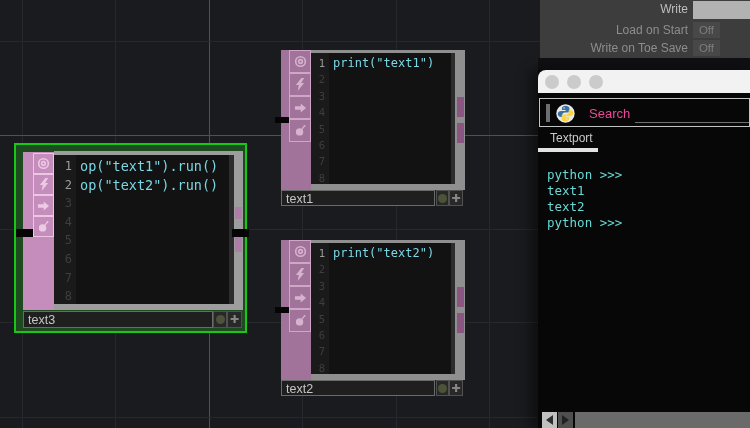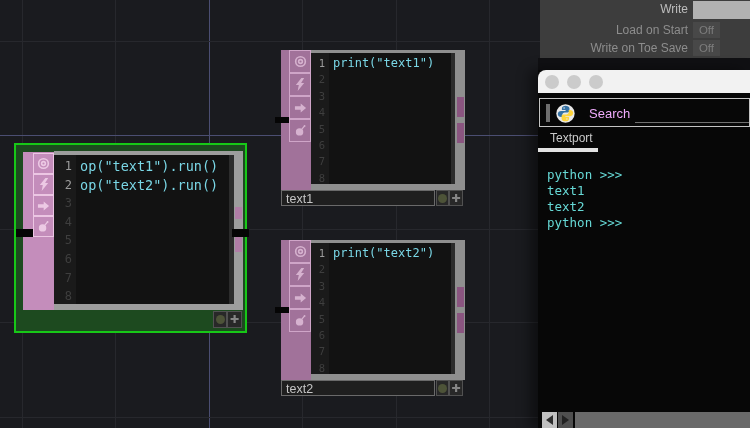--- a/index.html
+++ b/index.html
@@ -63,21 +63,21 @@
   
   .textport { position:absolute; left:538px; top:70px; width:212px; height:358px;
               background:#070707; box-shadow:-8px 0 12px rgba(0,0,0,0.45); }
   .titlebar { position:absolute; left:0; top:0; width:212px; height:23px; background:#f2f2f2;
               border-radius:8px 0 0 0; display:flex; align-items:center; padding-left:7px; gap:8px; }
   .winbtn { width:14px; height:14px; border-radius:50%; background:#cbcbcb; }
   .searchbar { position:absolute; left:1px; top:28px; width:211px; height:29px;
                border:1px solid #c3c3c3; background:#070707; }
   .grip { position:absolute; left:6px; top:5px; width:4px; height:18px; background:#6e6e6e; }
   .pylogo { position:absolute; left:15px; top:4px; }
-  .searchlabel { position:absolute; left:49px; top:7px; font-size:13px; color:#f0abfc; }
+  .searchlabel { position:absolute; left:49px; top:7px; font-size:13px; color:#ec4899; }
   .searchline { position:absolute; left:95px; top:23px; right:0; height:1px; background:#707070; }
   .tablabel { position:absolute; left:12px; top:61px; font-size:12px; color:#c9c9c9; }
   .tabline { position:absolute; left:0; top:78px; width:60px; height:4px; background:#e2e2e2; }
   .console { position:absolute; left:9px; top:97px; right:2px; bottom:20px; overflow:hidden; }
   .console-line { display:block; font-size:12.5px; line-height:16px; white-space:pre; }
   .hscroll { position:absolute; left:4px; right:0; bottom:0; height:16px; background:#070707; display:flex; }
   .sbtn { width:15px; height:16px; display:flex; align-items:center; justify-content:center; margin-right:1px; }
   .sbtn.left { background:#c0c0c0; }
   .sbtn.right { background:#4f4f4f; }
   .tri { width:0; height:0; border-top:5px solid transparent; border-bottom:5px solid transparent; }
@@ -146,20 +146,21 @@
       <span class="code-line">op("text2").run()</span>
     </div>
   <div class="abs darkstrip" style="left:213px; top:10px; width:5px; height:149px;"></div>
   <div class="abs g1" style="left:218px; top:6px; width:9px; height:153px;"></div>
   <div class="abs g1" style="left:38px; top:159px; width:189px; height:6px;"></div>
   <div class="abs p1-tab" style="left:219px; top:62px; width:7px; height:12px;"></div>
   <div class="abs p1-tab" style="left:219px; top:92px; width:7px; height:15px;"></div>
   <div class="abs stub" style="left:0; top:84px; width:17px; height:8px;"></div>
   <div class="abs stub" style="left:216px; top:84px; width:17px; height:8px;"></div>
 
+  <div class="abs namefield" style="left:7px; top:166px; width:190px; height:17px;">text3</div>
   <div class="abs opcell" style="left:197px; top:166px; width:14px; height:17px;">
     <span class="flagdot"></span>
   </div>
   <div class="abs opcell" style="left:211px; top:166px; width:15px; height:17px;">
     <span class="plusglyph">✚</span>
   </div>
 </div>
 
 <div class="node" style="left:275px; top:50px; width:190px; height:157px;">
   <div class="abs p2-base" style="left:6px; top:0; width:8px; height:67px;"></div>

